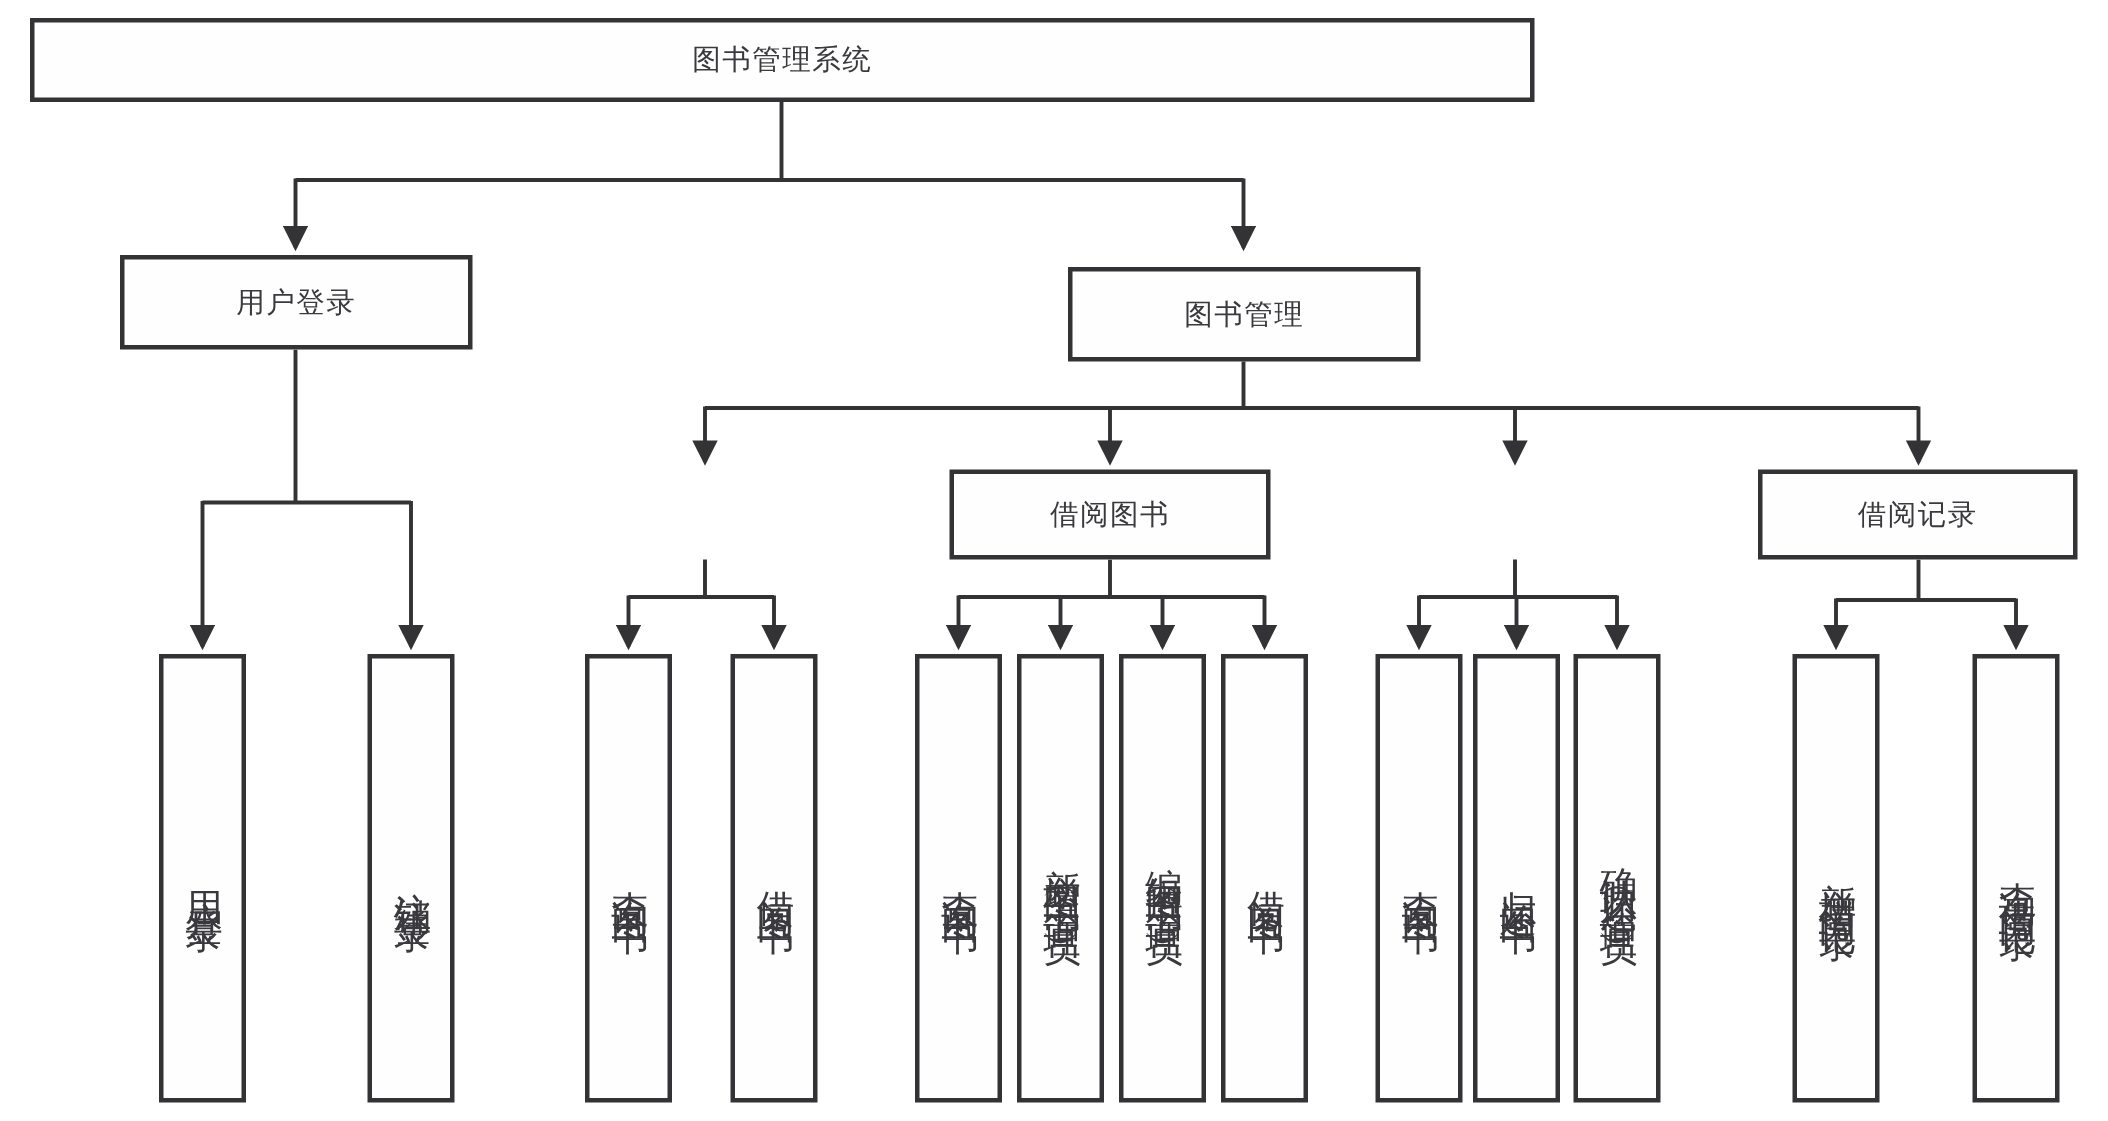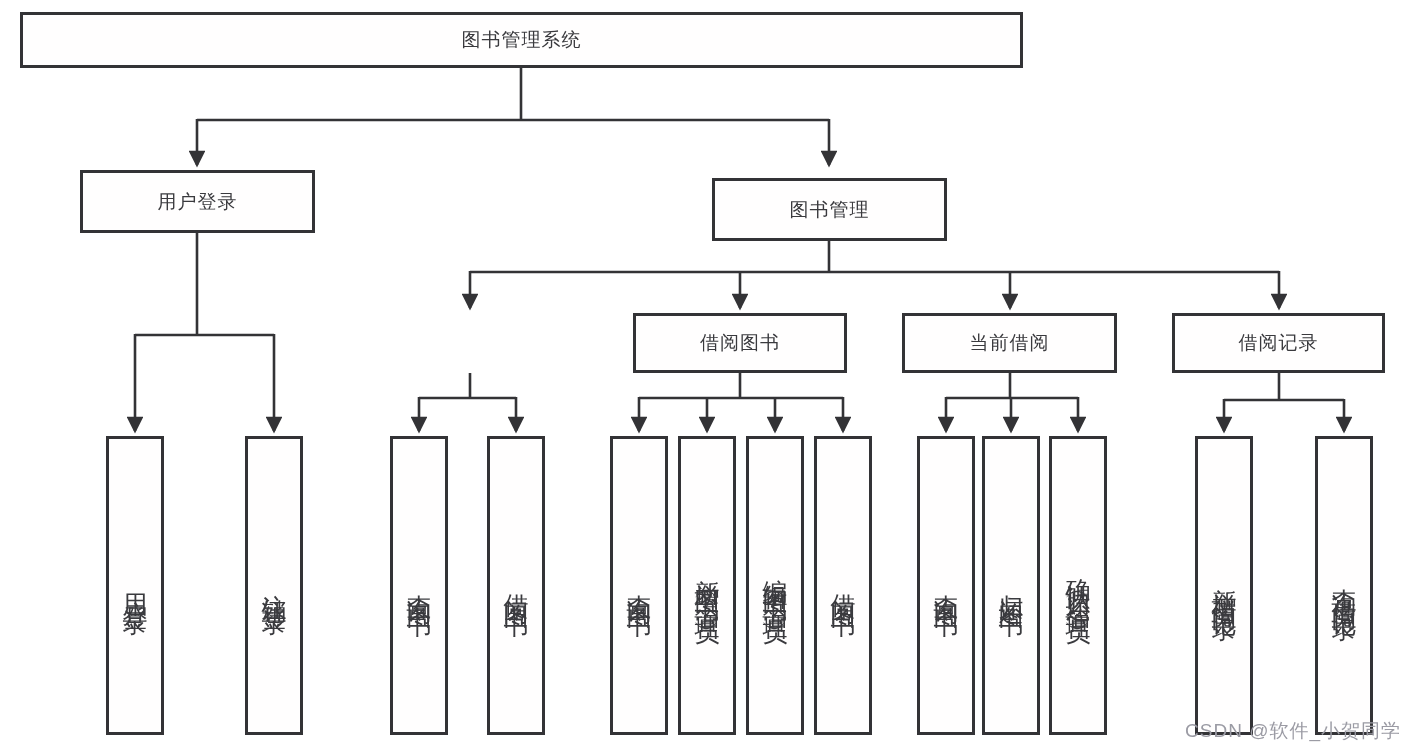--- a/index.html
+++ b/index.html
@@ -96,23 +96,20 @@
   <div class="node h-node" style="left:80px; top:170px; width:235px; height:63px;">
     <span>用户登录</span>
   </div>
   <div class="node h-node" style="left:712px; top:154px; width:235px; height:63px;margin-top:24px;">
     <span>图书管理</span>
   </div>
 
   <div class="node h-node" style="left:633px; top:313px; width:214px; height:60px;">
     <span>借阅图书</span>
   </div>
-  <div class="node h-node" style="left:902px; top:313px; width:215px; height:60px;">
-    <span>当前借阅</span>
-  </div>
   <div class="node h-node" style="left:1172px; top:313px; width:213px; height:60px;">
     <span>借阅记录</span>
   </div>
 
   <div class="node v-node" style="left:106px; top:436px; width:58px; height:299px;">
     <span class="v-text">用户登录</span>
   </div>
   <div class="node v-node" style="left:245px; top:436px; width:58px; height:299px;">
     <span class="v-text">注销登录</span>
   </div>
@@ -147,15 +144,14 @@
     <span class="v-text">确认归还（管理员）</span>
   </div>
 
   <div class="node v-node" style="left:1195px; top:436px; width:58px; height:299px;">
     <span class="v-text">新增借阅记录</span>
   </div>
   <div class="node v-node" style="left:1315px; top:436px; width:58px; height:299px;">
     <span class="v-text">查询借阅记录</span>
   </div>
 
-  <div class="watermark">CSDN @软件_小贺同学</div>
 
 </div>
 
 </body></html>

